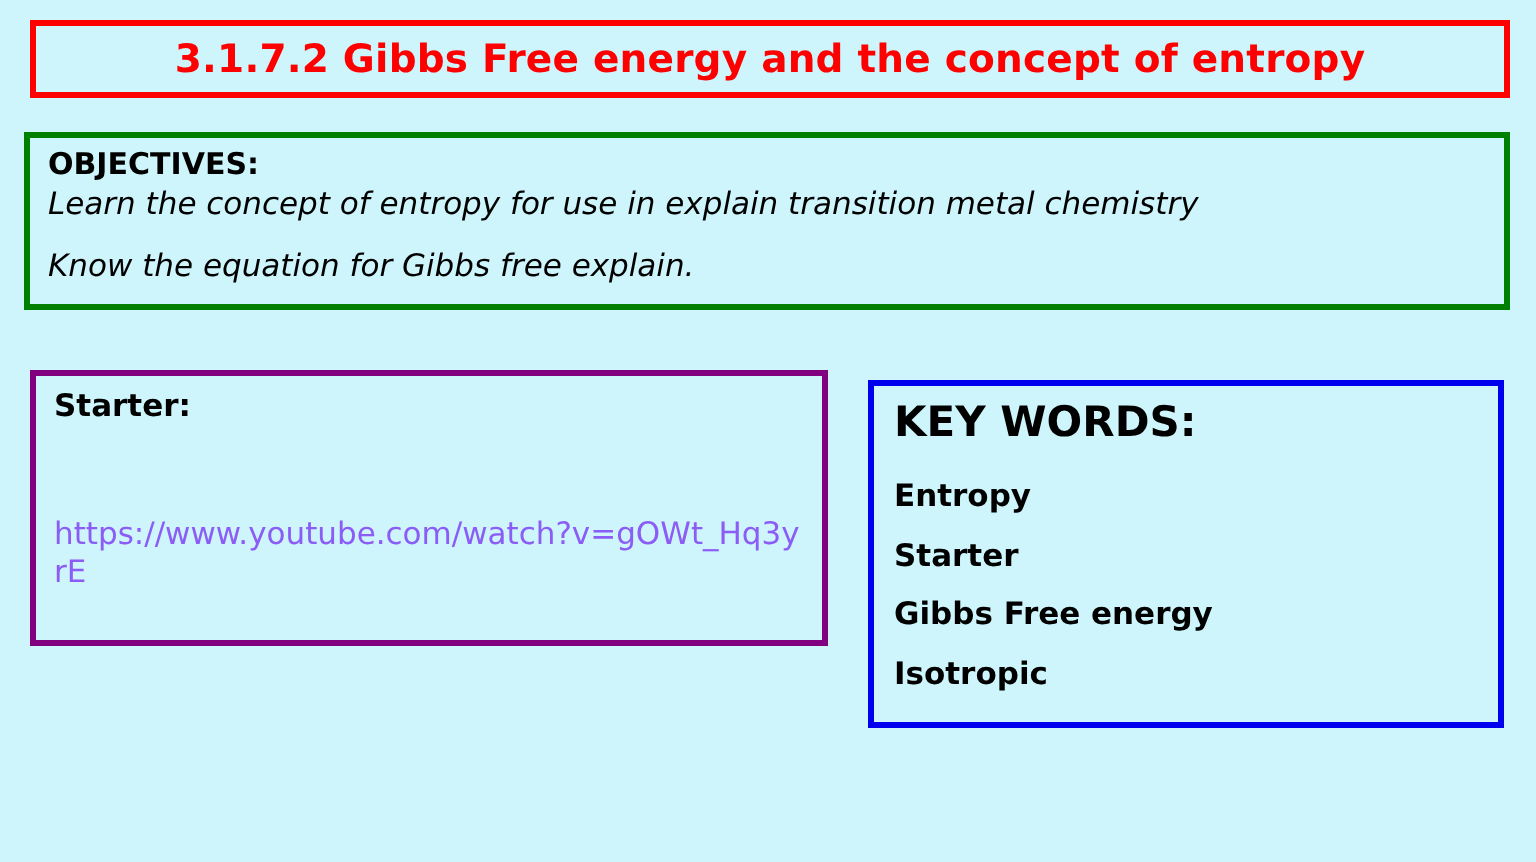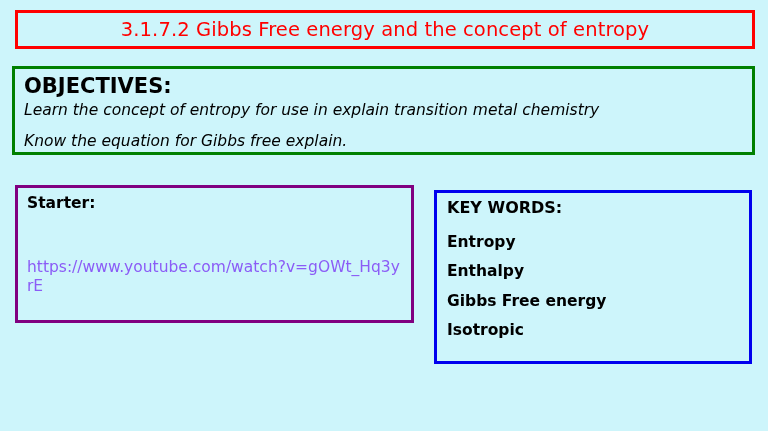--- a/index.html
+++ b/index.html
@@ -29,41 +29,41 @@
     width: 740px;
     height: 39px;
     box-sizing: border-box;
     border: 3px solid #ff0000;
     display: flex;
     align-items: center;
     justify-content: center;
   }
   .title-text {
     color: #ff0000;
-    font-weight: normal;
+    font-weight: bold;
     font-size: 19.5px;
     line-height: 1;
     letter-spacing: 0.1px;
     white-space: nowrap;
   }
 
   
   .objectives-box {
     position: absolute;
     left: 12px;
     top: 66px;
     width: 743px;
     height: 89px;
     box-sizing: border-box;
     border: 3px solid #008000;
     padding: 4px 0 0 9px;
   }
   .objectives-heading {
     font-weight: bold;
-    font-size: 21px;
+    font-size: 15px;
     color: #000000;
     line-height: 1.28;
   }
   .objectives-line {
     font-size: 15.5px;
     color: #000000;
     line-height: 1.3;
     font-style: italic;
   }
   .objectives-line.spaced {
@@ -102,21 +102,21 @@
     left: 434px;
     top: 190px;
     width: 318px;
     height: 174px;
     box-sizing: border-box;
     border: 3px solid #0000ee;
     padding: 5px 0 0 10px;
   }
   .keywords-heading {
     font-weight: bold;
-    font-size: 16px;
+    font-size: 21px;
     color: #000000;
     line-height: 1.3;
   }
   .keywords-list {
     margin: 0;
     padding: 0;
     list-style: none;
     margin-top: 16px;
   }
   .keywords-list li {
@@ -144,19 +144,19 @@
 
   <div class="starter-box">
     <div class="starter-heading">Starter:</div>
     <div class="starter-link">https://www.youtube.com/watch?v=gOWt_Hq3yrE</div>
   </div>
 
   <div class="keywords-box">
     <div class="keywords-heading">KEY WORDS:</div>
     <ul class="keywords-list">
       <li>Entropy</li>
-      <li>Enthalpy</li>
+      <li>Starter</li>
       <li>Gibbs Free energy</li>
       <li>Isotropic</li>
     </ul>
   </div>
 
 </div>
 
 </body></html>

